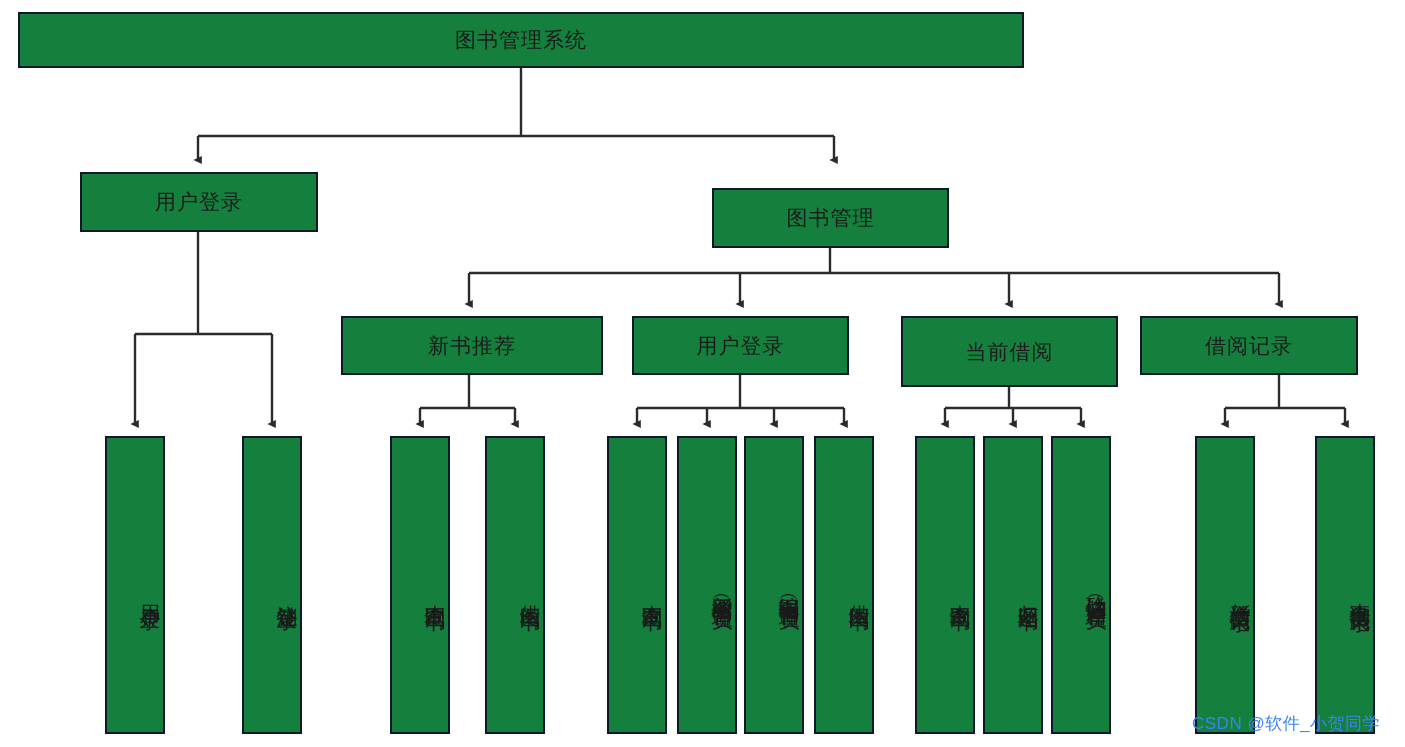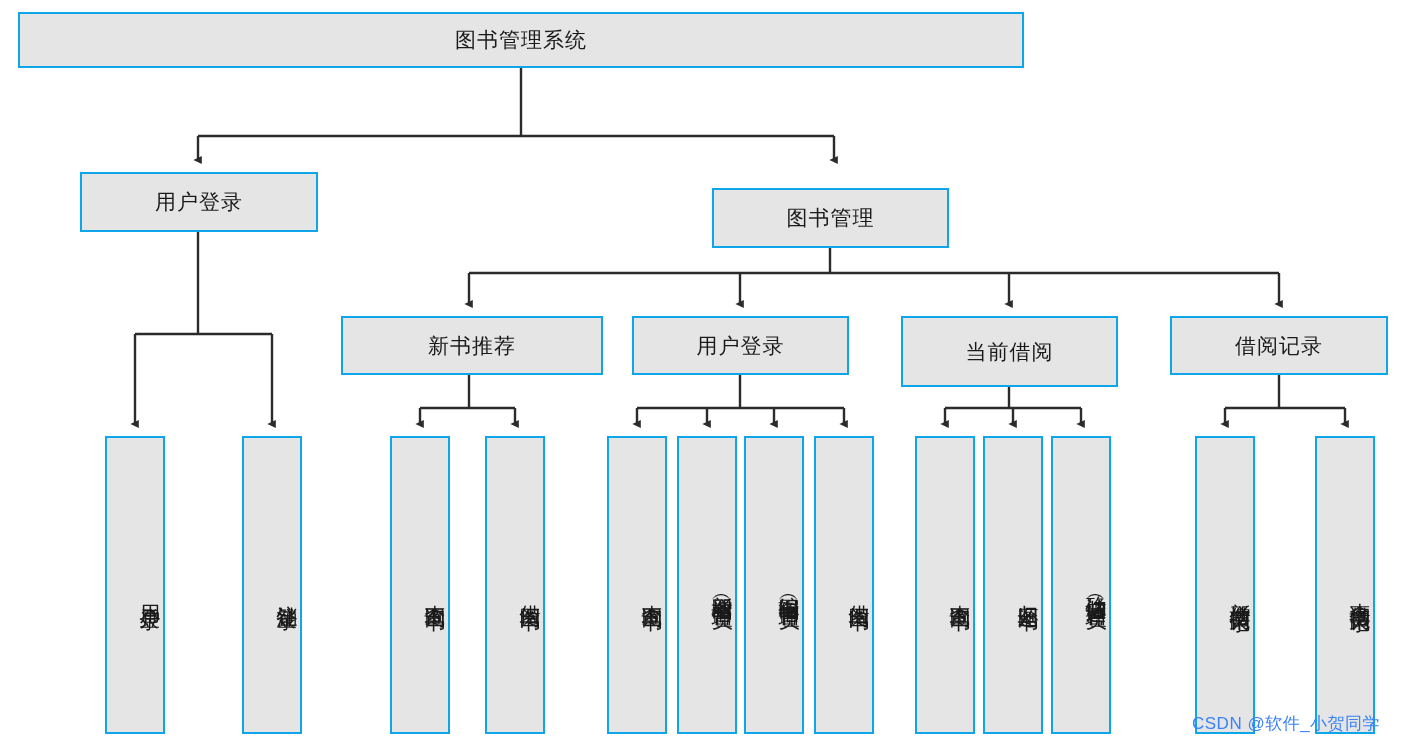--- a/index.html
+++ b/index.html
@@ -21,22 +21,22 @@
     position: absolute;
     left: 0;
     top: 0;
     width: 1405px;
     height: 747px;
     pointer-events: none;
   }
   .node {
     position: absolute;
     box-sizing: border-box;
-    background: #e5e5e5;
-    border: 2px solid #0ea5e9;
+    background: #15803d;
+    border: 2px solid #0f172a;
     display: flex;
     align-items: center;
     justify-content: center;
     color: #1a1a1a;
   }
   .node-h {
     font-size: 21px;
     letter-spacing: 1px;
     white-space: nowrap;
   }
@@ -135,21 +135,21 @@
 
   <div class="node node-h" style="left:341px; top:316px; width:262px; height:59px;">
     <span>新书推荐</span>
   </div>
   <div class="node node-h" style="left:632px; top:316px; width:217px; height:59px;">
     <span>用户登录</span>
   </div>
   <div class="node node-h" style="left:901px; top:316px; width:217px; height:71px;font-family:Liberation Mono, monospace;">
     <span>当前借阅</span>
   </div>
-  <div class="node node-h" style="left:1170px; top:316px; width:218px; height:59px;">
+  <div class="node node-h" style="left:1140px; top:316px; width:218px; height:59px;">
     <span>借阅记录</span>
   </div>
 
   <div class="node node-v" style="left:105px; top:436px; width:60px; height:298px;">
     <span>用户登录</span>
   </div>
   <div class="node node-v" style="left:242px; top:436px; width:60px; height:298px;">
     <span>注销登录</span>
   </div>
 

